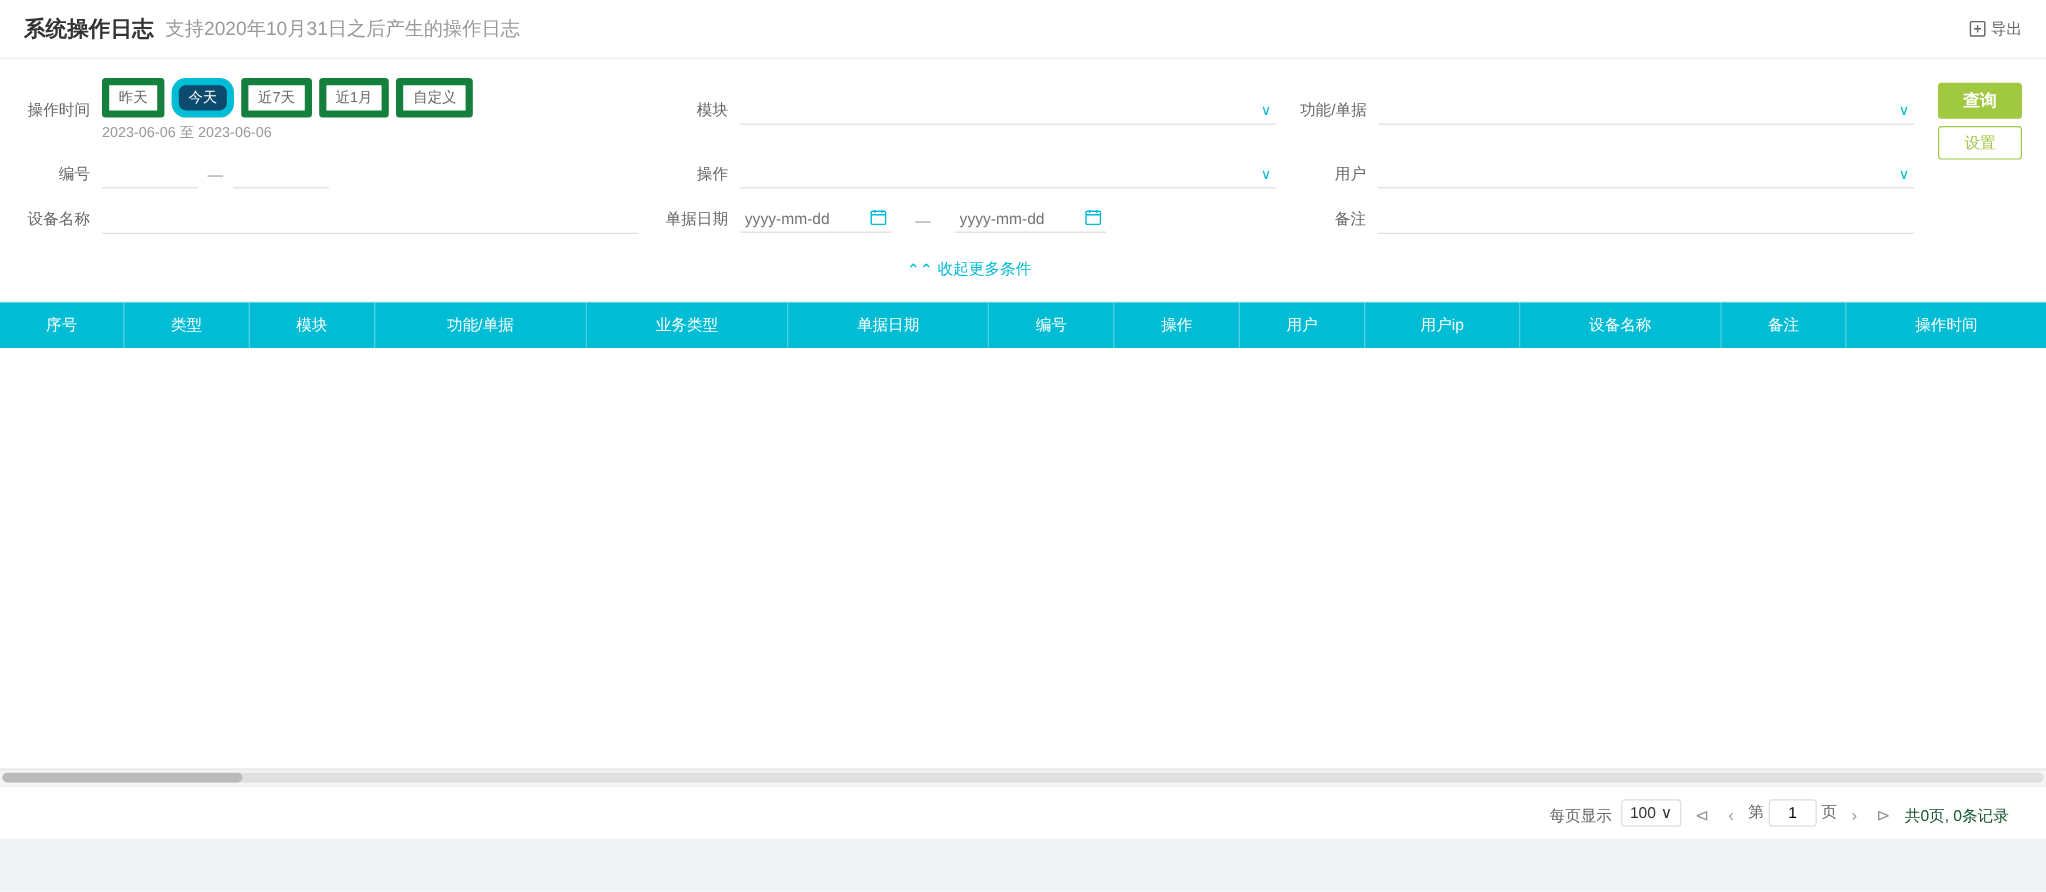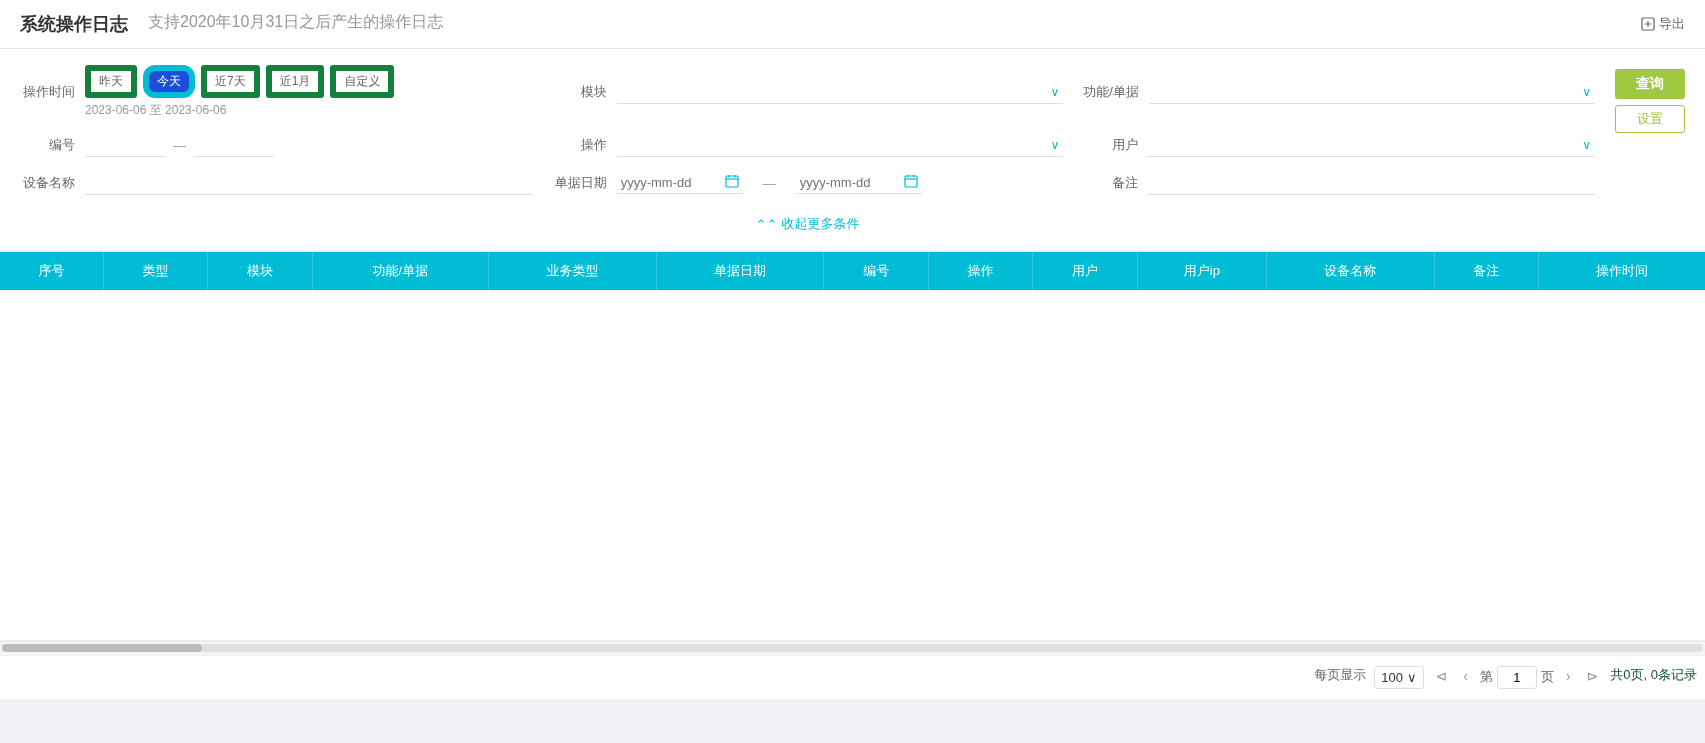--- a/index.html
+++ b/index.html
@@ -8,21 +8,22 @@
     .page-header {
       background: #fff;
       padding: 12px 20px;
       display: flex;
       align-items: center;
       justify-content: space-between;
       border-bottom: 1px solid #e8e8e8;
     }
     .page-title-area {
       display: flex;
-      gap: 20px;
+      align-items: center;
+      gap: 10px;
     }
     .page-title {
       font-size: 18px;
       font-weight: bold;
       color: #333;
     }
     .page-subtitle {
       font-size: 16px;
       color: #999;
     }
@@ -58,21 +59,21 @@
     .time-btn {
       padding: 2px 8px;
       border: 6px solid #15803d;
       background: #fff;
       border-radius: 3px;
       cursor: pointer;
       font-size: 12px;
       color: #666;
     }
     .time-btn.active {
-      background: #1d4ed8;
+      background: #0c4a6e;
       color: #fff;
       border-color: #00bcd4;
       border-radius: 12px;
     }
     .time-range-text {
       font-size: 12px;
       color: #999;
       margin-top: 4px;
     }
 
@@ -197,23 +198,23 @@
       height: 8px;
       background: #bbb;
       border-radius: 4px;
       position: absolute;
       left: 0;
     }
 
     
     .pagination {
       display: flex;
-      align-items: flex-start;
+      align-items: flex-end;
       justify-content: flex-end;
-      padding: 10px 8px;
+      padding: 10px 31px;
       background: #fff;
       border-top: 1px solid #f0f0f0;
       gap: 8px;
     }
     .per-page-label {
       color: #666;
       font-size: 13px;
     }
     .per-page-select {
       border: 1px solid #ddd;

